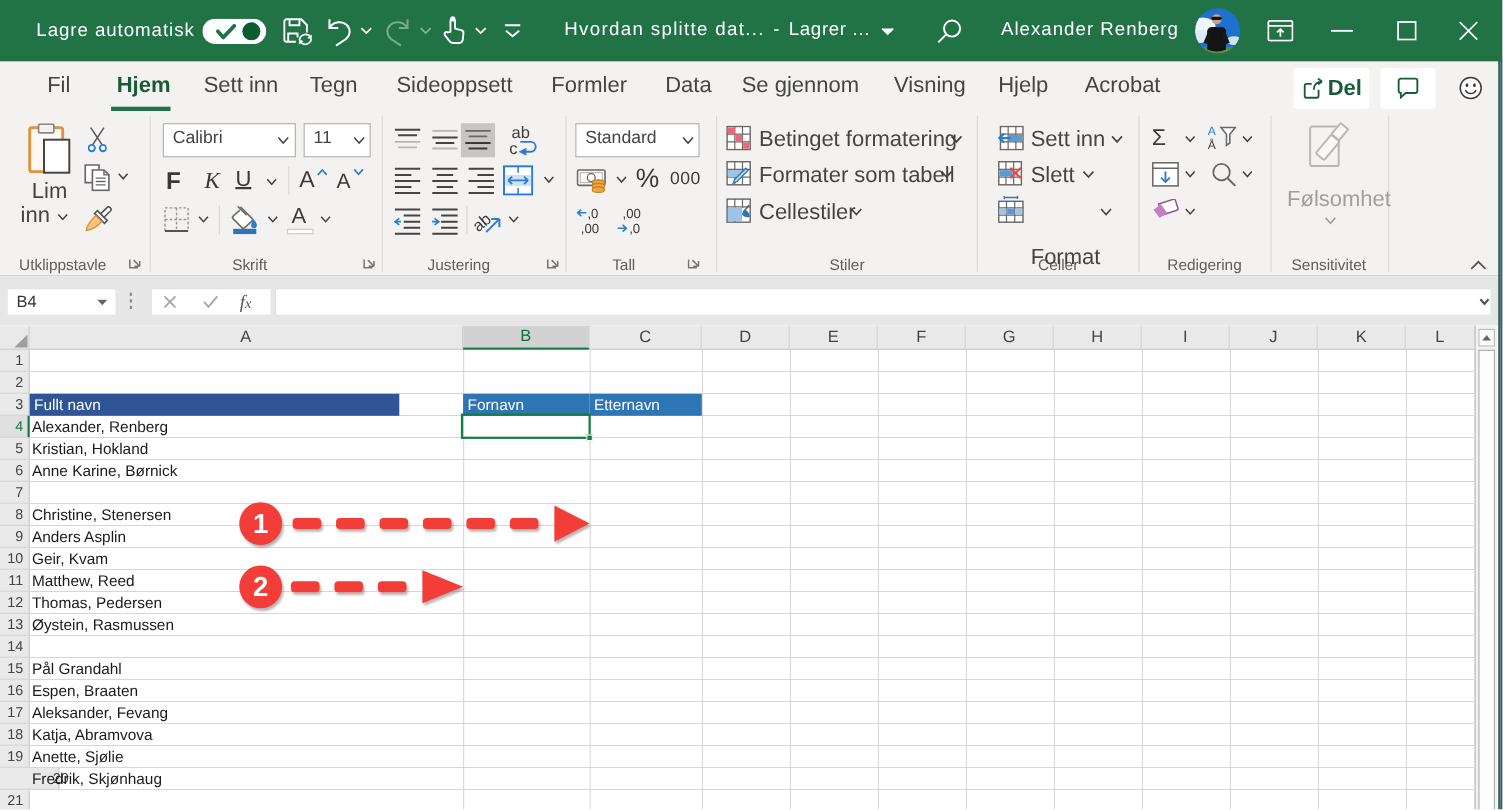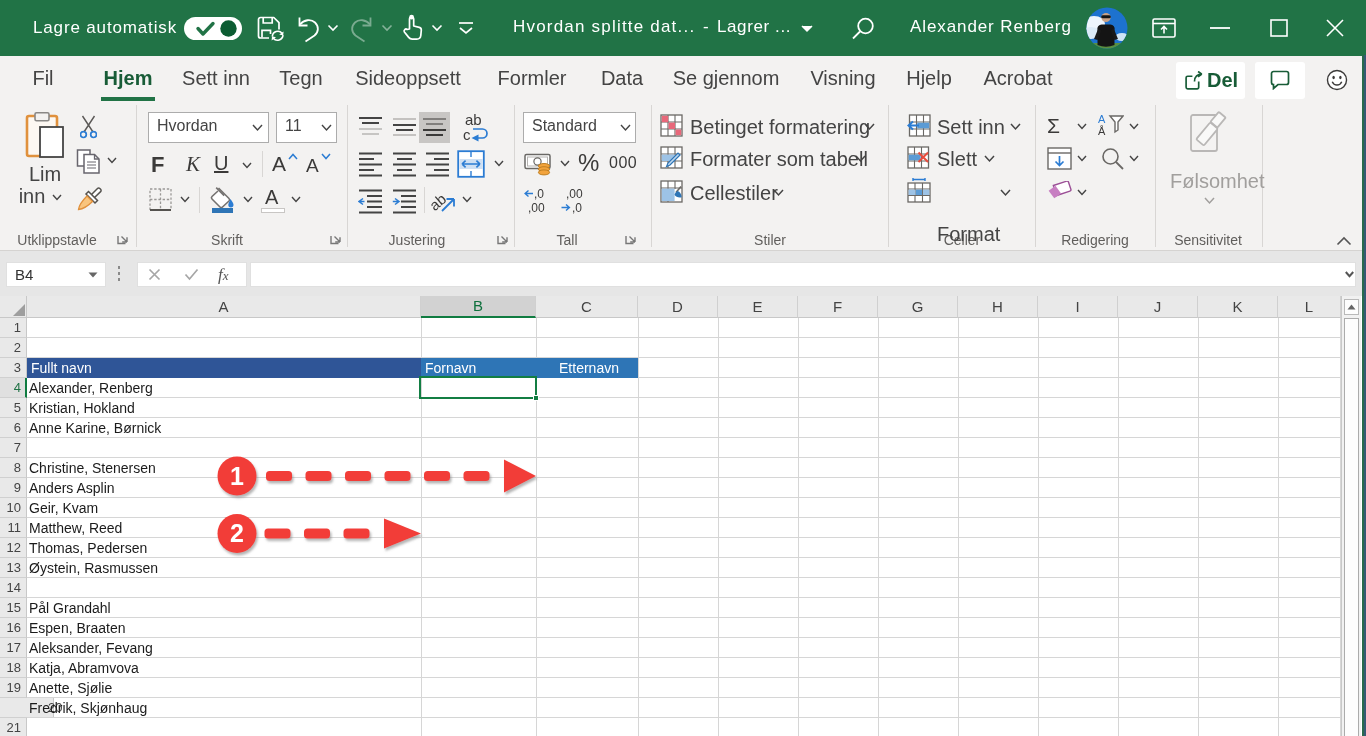--- a/index.html
+++ b/index.html
@@ -6,21 +6,21 @@
   html,body { width:1366px; height:736px; overflow:hidden; font-family:"Liberation Sans", sans-serif; }
   #app { position:relative; width:1366px; height:736px; background:#fff; }
   .abs { position:absolute; }
 
   
   #titlebar { position:absolute; left:0; top:0; width:1366px; height:56px; background:#217346; color:#fff; }
   #titlebar .t { position:absolute; font-size:16px; color:#fff; white-space:nowrap; }
 
   
   #tabrow { position:absolute; left:0; top:56px; width:1366px; height:45px; background:#f3f2f1; }
-  .tab { position:absolute; top:0; height:45px; line-height:45px; font-size:20px; color:#444; text-align:center; }
+  .tab { position:absolute; top:0; height:45px; line-height:45px; font-size:20px; color:#444; text-align:right; }
   .tab.sel { color:#185c37; font-weight:bold; }
   #tabline { position:absolute; left:101px; top:41px; width:54px; height:4px; background:#217346; }
 
   
   #ribbon { position:absolute; left:0; top:101px; width:1366px; height:150px; background:#f3f2f1; border-bottom:1px solid #d5d3d1; }
   .gsep { position:absolute; top:4px; width:1px; height:142px; background:#d8d6d4; }
   .glabel { position:absolute; top:131px; font-size:14px; color:#605e5c; text-align:center; white-space:nowrap; }
   .combo { position:absolute; background:#fff; border:1px solid #acacac; font-size:16px; color:#444; }
   .combo span { position:absolute; left:8px; top:4px; }
   .rtext { position:absolute; font-size:20px; color:#444; white-space:nowrap; }
@@ -216,21 +216,21 @@
       <path d="M15.5 9.5 L21.5 3.5 a1.6 1.6 0 0 1 2.3 0 l0.8 0.8 a1.6 1.6 0 0 1 0 2.3 L18.5 12.5" stroke="#55534f" stroke-width="1.5" fill="#fff"></path>
       <path d="M12.5 6.5 l9 9 -2.5 2.5 -9-9 z" stroke="#55534f" stroke-width="1.5" fill="#fff"></path>
       <path d="M2.5 24.5 c0.5-4.5 3-8 8.5-13.5 l5.5 5.5 c-5 5-9.5 7.5-14 8 z" fill="#f9c57e" stroke="#e0913d" stroke-width="1.3"></path>
     </svg>
     <svg class="abs" style="left:117px; top:131px;" width="14" height="13" viewBox="0 0 14 13">
       <path d="M1 4 v7.5 h7.5" stroke="#777" stroke-width="1.4" fill="none"></path>
       <path d="M4.5 4.5 L10 10 M10 10 v-4.8 M10 10 h-4.8" stroke="#777" stroke-width="1.4" fill="none"></path>
     </svg>
 
     <div class="combo" style="left:148px; top:11px; width:121px; height:31px;">
-        <span>Hvordan</span>
+        <span>Calibri</span>
       </div>
     <svg class="abs" style="left:252px; top:23px;" width="11" height="8" viewBox="0 0 11 8">
         <path d="M1 1 L5.5 6 L10 1" stroke="#444" stroke-width="1.4" fill="none"></path>
       </svg>
     <div class="combo" style="left:276px; top:11px; width:61px; height:31px;">
         <span>11</span>
       </div>
     <svg class="abs" style="left:321px; top:23px;" width="11" height="8" viewBox="0 0 11 8">
         <path d="M1 1 L5.5 6 L10 1" stroke="#444" stroke-width="1.4" fill="none"></path>
       </svg>
@@ -557,23 +557,23 @@
     <div class="vline" style="left:638px;height:418px;"></div>
     <div class="vline" style="left:718px;height:418px;"></div>
     <div class="vline" style="left:798px;height:418px;"></div>
     <div class="vline" style="left:878px;height:418px;"></div>
     <div class="vline" style="left:958px;height:418px;"></div>
     <div class="vline" style="left:1038px;height:418px;"></div>
     <div class="vline" style="left:1118px;height:418px;"></div>
     <div class="vline" style="left:1198px;height:418px;"></div>
     <div class="vline" style="left:1278px;height:418px;"></div>
     <div class="vline" style="left:1340px;height:418px;"></div>
-    <div class="abs" style="left:27px;top:62px;width:394px;height:20px;background:#2f5597;color:#fff;font-size:14px;line-height:20px;padding-left:4px;">Fullt navn</div>
+    <div class="abs" style="left:27px;top:62px;width:336px;height:20px;background:#2f5597;color:#fff;font-size:14px;line-height:20px;padding-left:4px;">Fullt navn</div>
     <div class="abs" style="left:421px;top:62px;width:115px;height:20px;background:#2e75b6;color:#fff;font-size:14px;line-height:20px;padding-left:4px;">Fornavn</div>
-    <div class="abs" style="left:536px;top:62px;width:102px;height:20px;background:#2e75b6;color:#fff;font-size:14px;line-height:20px;padding-left:4px;text-align:center;">Etternavn</div>
+    <div class="abs" style="left:536px;top:62px;width:102px;height:20px;background:#2e75b6;color:#fff;font-size:14px;line-height:20px;padding-left:4px;">Etternavn</div>
     <div class="cellname" style="top:82px;">Alexander, Renberg</div>
     <div class="cellname" style="top:102px;">Kristian, Hokland</div>
     <div class="cellname" style="top:122px;">Anne Karine, Børnick</div>
     <div class="cellname" style="top:162px;">Christine, Stenersen</div>
     <div class="cellname" style="top:182px;">Anders Asplin</div>
     <div class="cellname" style="top:202px;">Geir, Kvam</div>
     <div class="cellname" style="top:222px;">Matthew, Reed</div>
     <div class="cellname" style="top:242px;">Thomas, Pedersen</div>
     <div class="cellname" style="top:262px;">Øystein, Rasmussen</div>
     <div class="cellname" style="top:302px;">Pål Grandahl</div>

